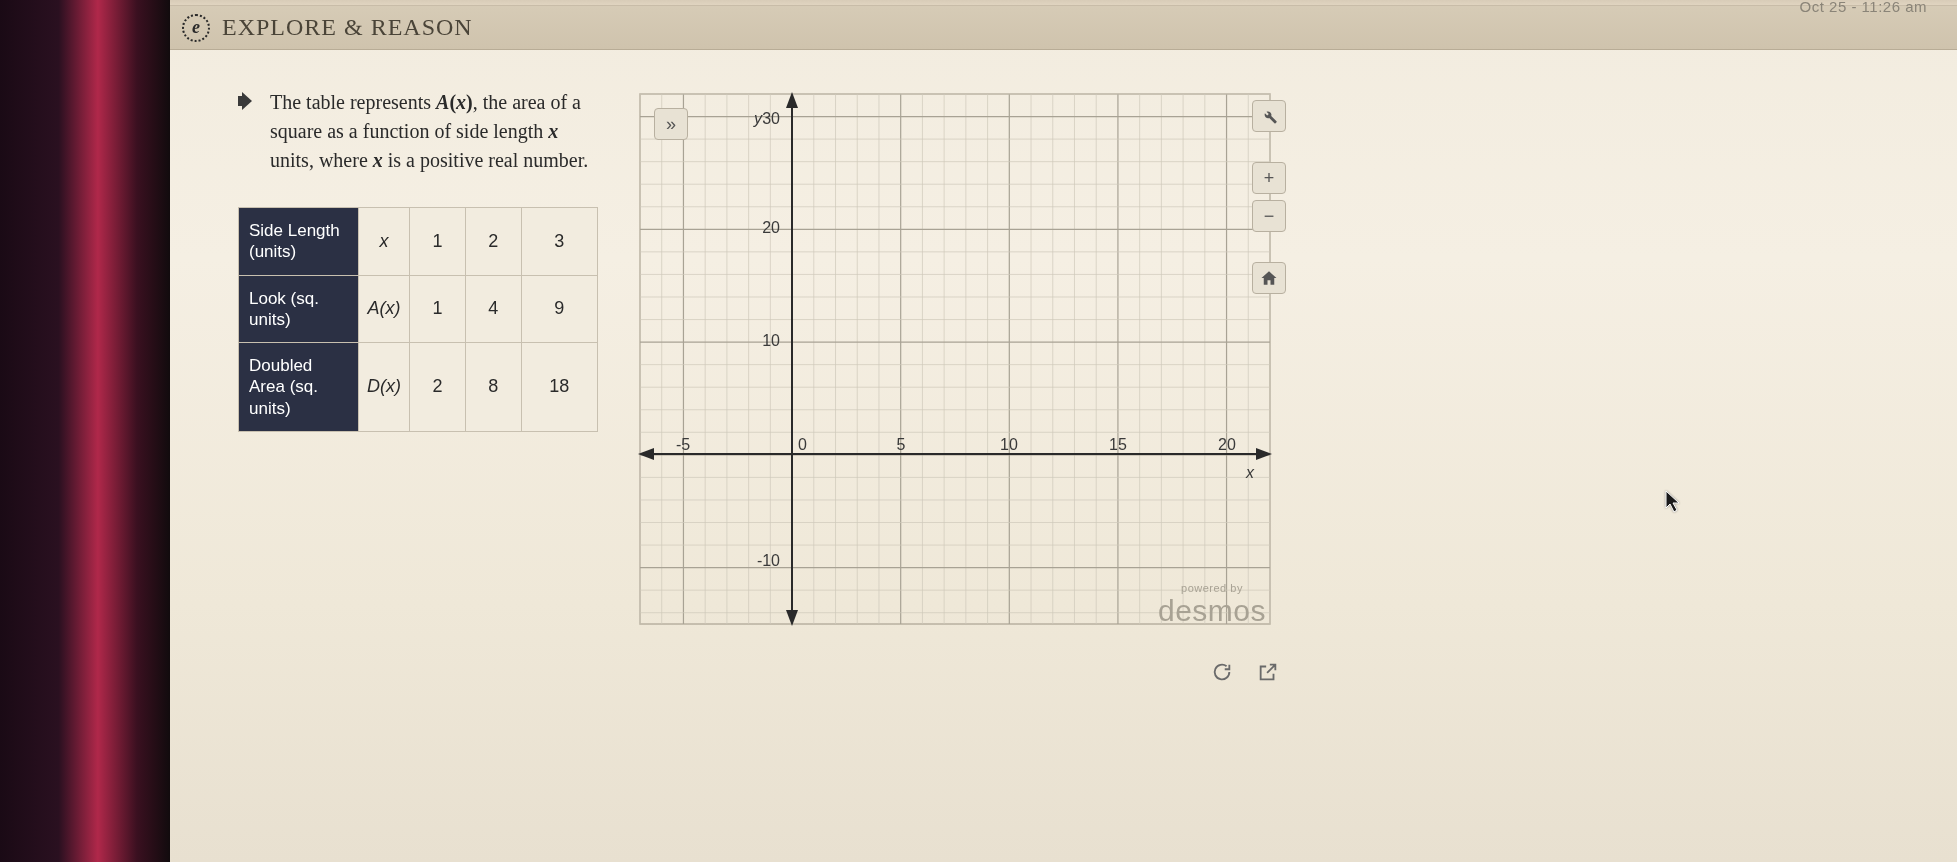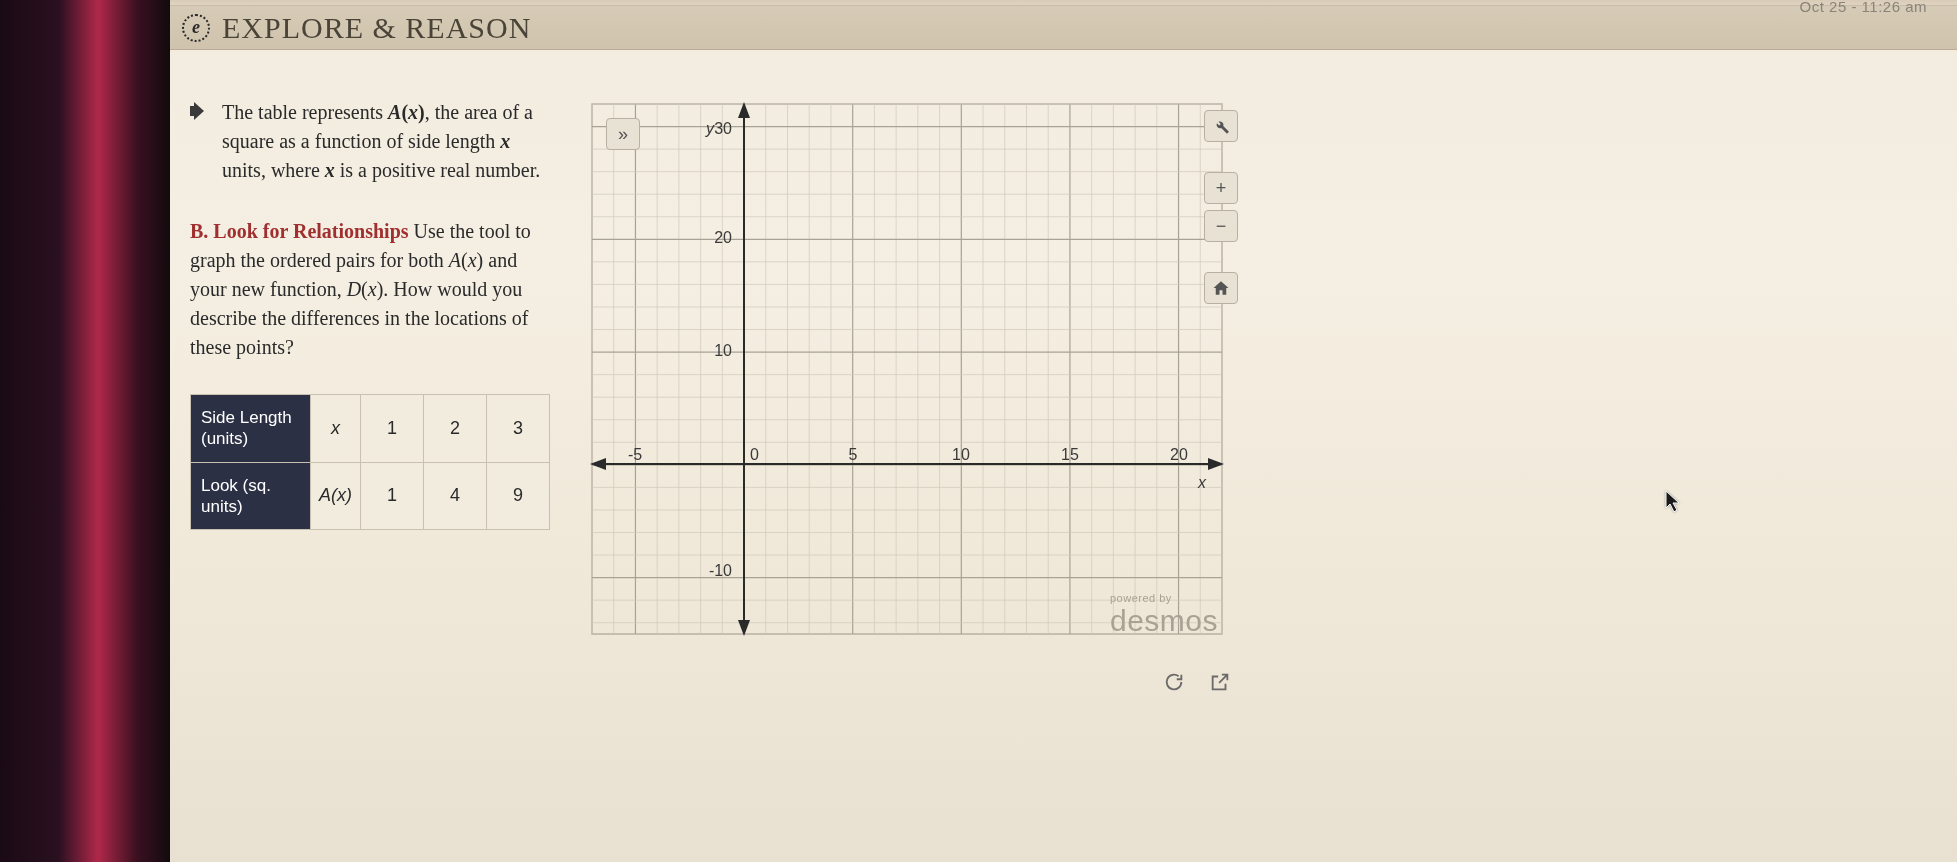--- a/index.html
+++ b/index.html
@@ -38,29 +38,30 @@
   .e-logo {
     width: 28px; height: 28px;
     border: 2px dotted #2a2a2a;
     border-radius: 50%;
     display: flex; align-items: center; justify-content: center;
     font-style: italic; font-weight: bold; font-size: 18px;
     color: #2a2a2a;
   }
   .header-title {
     font-family: Georgia, serif;
-    font-size: 30px;
+    font-size: 24px;
     letter-spacing: 1px;
     color: #4a4438;
     font-weight: normal;
   }
   .content {
     display: flex;
-    padding: 48px 20px 0 20px;
+    padding: 38px 20px 0 20px;
     gap: 32px;
+    margin-left: 48px;
   }
   .left-col { width: 360px; }
   .prompt-block { display: flex; gap: 10px; margin-bottom: 32px; }
   .speaker-icon {
     flex-shrink: 0; width: 22px; height: 18px; margin-top: 4px;
     position: relative;
   }
   .speaker-icon::before {
     content: ''; position: absolute; left: 0; top: 4px;
     width: 6px; height: 10px; background: #3a3a3a;
@@ -104,21 +105,21 @@
     background: #e8e2d4;
     border: 1px solid #b8b0a0;
     border-radius: 4px;
     display: flex; align-items: center; justify-content: center;
     font-size: 18px; color: #555; cursor: pointer;
     font-family: Arial, sans-serif;
   }
   .ctrl-sep { height: 18px; }
   .desmos-credit {
     position: absolute; right: 14px; bottom: 20px;
-    text-align: left; color: #a8a294;
+    text-align: center; color: #a8a294;
     font-family: Arial, sans-serif;
   }
   .desmos-credit .pb { font-size: 11px; letter-spacing: 0.5px; }
   .desmos-credit .dn { font-size: 30px; font-weight: 500; letter-spacing: 0.5px; }
   .bottom-ctrls {
     position: absolute; right: 0; bottom: -36px;
     display: flex; gap: 22px;
   }
   .bottom-ctrls .ic {
     width: 24px; height: 24px; color: #6a6a6a;
@@ -150,39 +151,43 @@
     <div class="header-title">EXPLORE &amp; REASON</div>
   </div>
 
   <div class="content">
     <div class="left-col">
       <div class="prompt-block">
         <div class="speaker-icon"></div>
         <div class="prompt-text">The table represents <b><i>A</i>(<i>x</i>)</b>, the area of a square as a function of side length <b><i>x</i></b> units, where <b><i>x</i></b> is a positive real number.</div>
       </div>
 
-      <div class="partB">
-        <span class="label">B. Look for Relationships</span><span> Use the tool to graph the ordered pairs for both <i>A</i>(<i>x</i>) and your new function, <i>D</i>(<i>x</i>). How would you describe the differences in the locations of these points?</span>
-      </div>
 
       <table class="data-table">
         <tbody>
             <tr>
           <td class="hdr">Side Length (units)</td>
           <td class="fn"><i>x</i></td>
           <td>1</td>
           <td>2</td>
           <td>3</td>
         </tr>
         <tr>
           <td class="hdr">Look (sq. units)</td>
           <td class="fn"><i>A(x)</i></td>
           <td>1</td>
           <td>4</td>
           <td>9</td>
+        </tr>
+        <tr>
+          <td class="hdr">Doubled Area (sq. units)</td>
+          <td class="fn"><i>D(x)</i></td>
+          <td>2</td>
+          <td>8</td>
+          <td>18</td>
         </tr>
       </tbody>
         </table>
     </div>
 
     <div class="graph-col">
       <svg class="graph-svg" width="650" height="560">
         <defs>
           <marker id="arrR" markerWidth="10" markerHeight="10" refX="6" refY="3" orient="auto">
             <path d="M0,0 L8,3 L0,6 Z" fill="#2a2a2a"></path>

